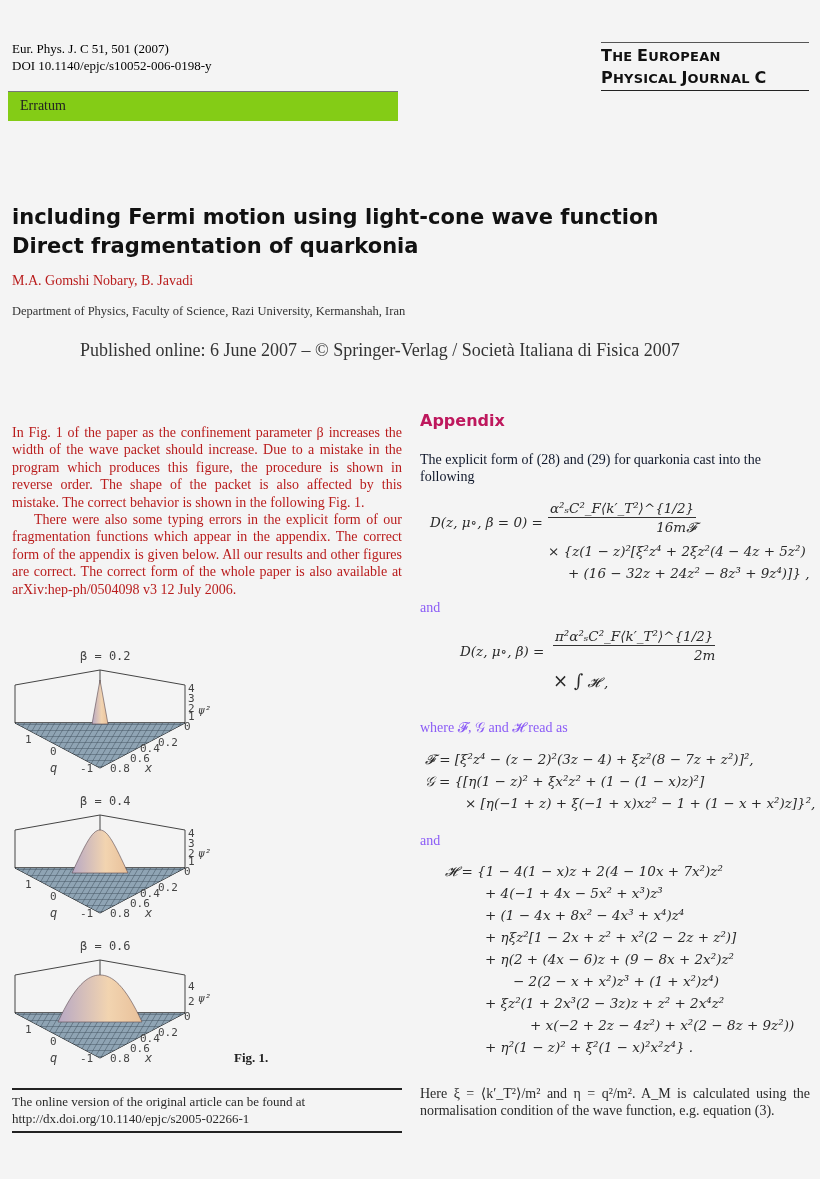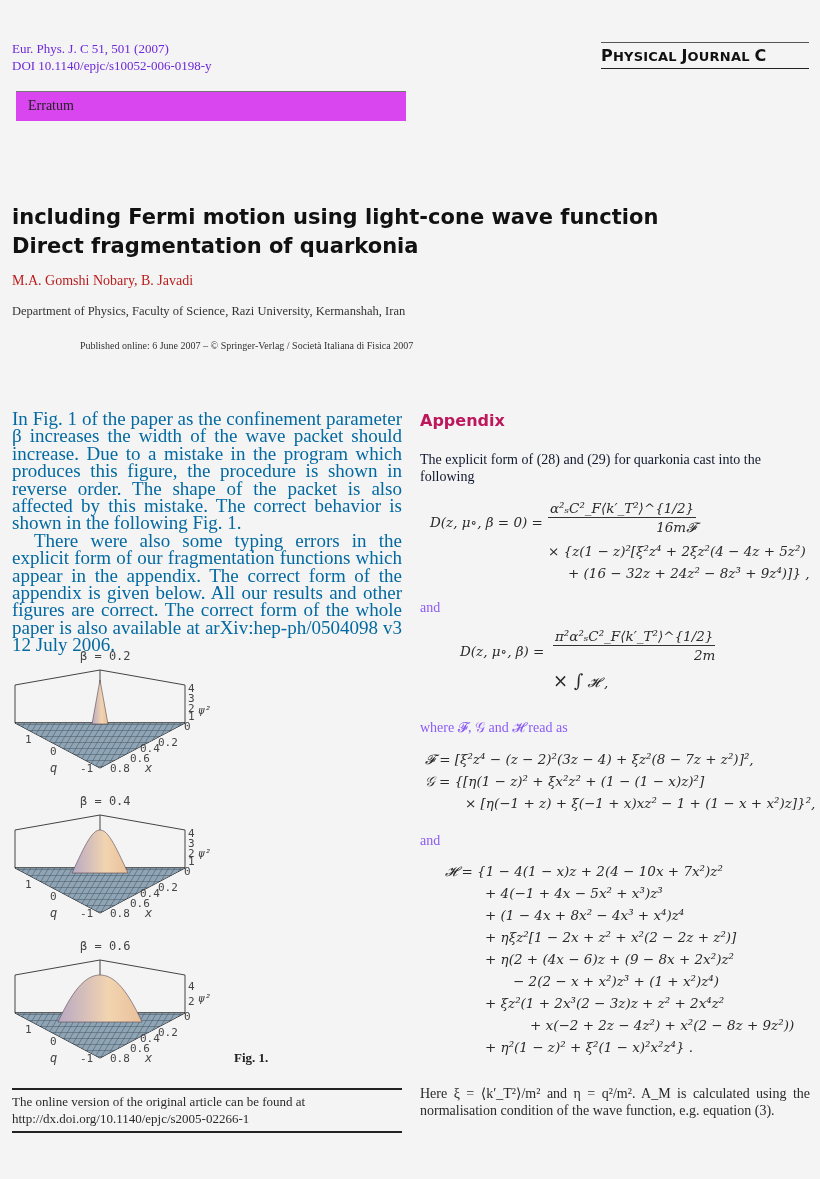--- a/index.html
+++ b/index.html
@@ -1,31 +1,31 @@
 <!DOCTYPE html>
 <html><head>
 <meta charset="utf-8">
 <style>
   html, body { margin:0; padding:0; }
   body { width:820px; height:1179px; background:#f4f4f4; position:relative; overflow:hidden;
          font-family:"Liberation Serif","DejaVu Serif",serif; color:#222; }
   .abs { position:absolute; }
-  .hdr-left { left:12px; top:40px; font-size:13px; line-height:17px; color:#6d28d9; }
+  .hdr-left { left:12px; top:40px; font-size:13px; line-height:17px; color:#000000; }
   .journal { left:601px; top:42px; width:208px; border-top:1px solid #555; border-bottom:1.5px solid #222;
              font-family:"DejaVu Sans","Liberation Sans",sans-serif; font-weight:bold; font-size:16px;
              line-height:21px; padding:2px 0 1px 0; color:#111; letter-spacing:0.2px; }
   .journal .sc { font-size:13px; }
-  .erratum-bar { left:16px; top:91px; width:390px; height:29px; background:#d946ef; border-top:1px solid #777; }
+  .erratum-bar { left:8px; top:91px; width:390px; height:29px; background:#84cc16; border-top:1px solid #777; }
   .erratum-bar span { position:absolute; left:12px; top:6px; font-size:14px; color:#222; }
   .title { left:12px; top:203px; font-family:"DejaVu Sans","Liberation Sans",sans-serif; font-weight:bold;
            font-size:21px; line-height:29px; color:#111; }
   .authors { left:12px; top:273px; font-size:14px; color:#b91c1c; }
   .affil { left:12px; top:304px; font-size:12.5px; color:#333; }
-  .published { left:80px; top:340px; font-size:10px; color:#333; }
-  .col-left { left:12px; top:410px; width:390px; font-size:19px; line-height:17.4px; text-align:justify; color:#0369a1; }
+  .published { left:80px; top:340px; font-size:18px; color:#333; }
+  .col-left { left:12px; top:424px; width:390px; font-size:14px; line-height:17.4px; text-align:justify; color:#b91c1c; }
   .col-left p { margin:0; }
   .col-left p.ind { text-indent:22px; }
   .appendix-h { left:420px; top:411px; font-family:"DejaVu Sans","Liberation Sans",sans-serif; font-weight:bold; font-size:16px; color:#be185d; }
   .col-right-text { left:420px; top:451px; width:390px; font-size:14px; line-height:17.4px; color:#0f172a; }
   .math { font-family:"DejaVu Serif","Liberation Serif",serif; font-style:italic; font-size:13.5px; color:#2a2a2a; white-space:nowrap; }
   .and { font-size:14px; color:#8b5cf6; }
   .frac { display:inline-block; text-align:right; vertical-align:middle; }
   .frac .num { display:block; border-bottom:1.2px solid #333; padding:0 2px 1px 2px; }
   .frac .den { display:block; padding-top:1px; }
   .footnote-rule { left:12px; width:390px; height:0; border-top:2px solid #222; }
@@ -36,20 +36,21 @@
 </style>
 </head>
 <body>
 
 <div class="abs hdr-left">
   <div>Eur. Phys. J. C 51, 501 (2007)</div>
   <div>DOI 10.1140/epjc/s10052-006-0198-y</div>
 </div>
 
 <div class="abs journal">
+  <div><span>T</span><span class="sc">HE </span><span>E</span><span class="sc">UROPEAN</span></div>
   <div><span>P</span><span class="sc">HYSICAL </span><span>J</span><span class="sc">OURNAL </span><span>C</span></div>
 </div>
 
 <div class="abs erratum-bar">
   <span>Erratum</span>
 </div>
 
 <div class="abs title">
   <div>including Fermi motion using light-cone wave function</div>
   <div>Direct fragmentation of quarkonia</div>

